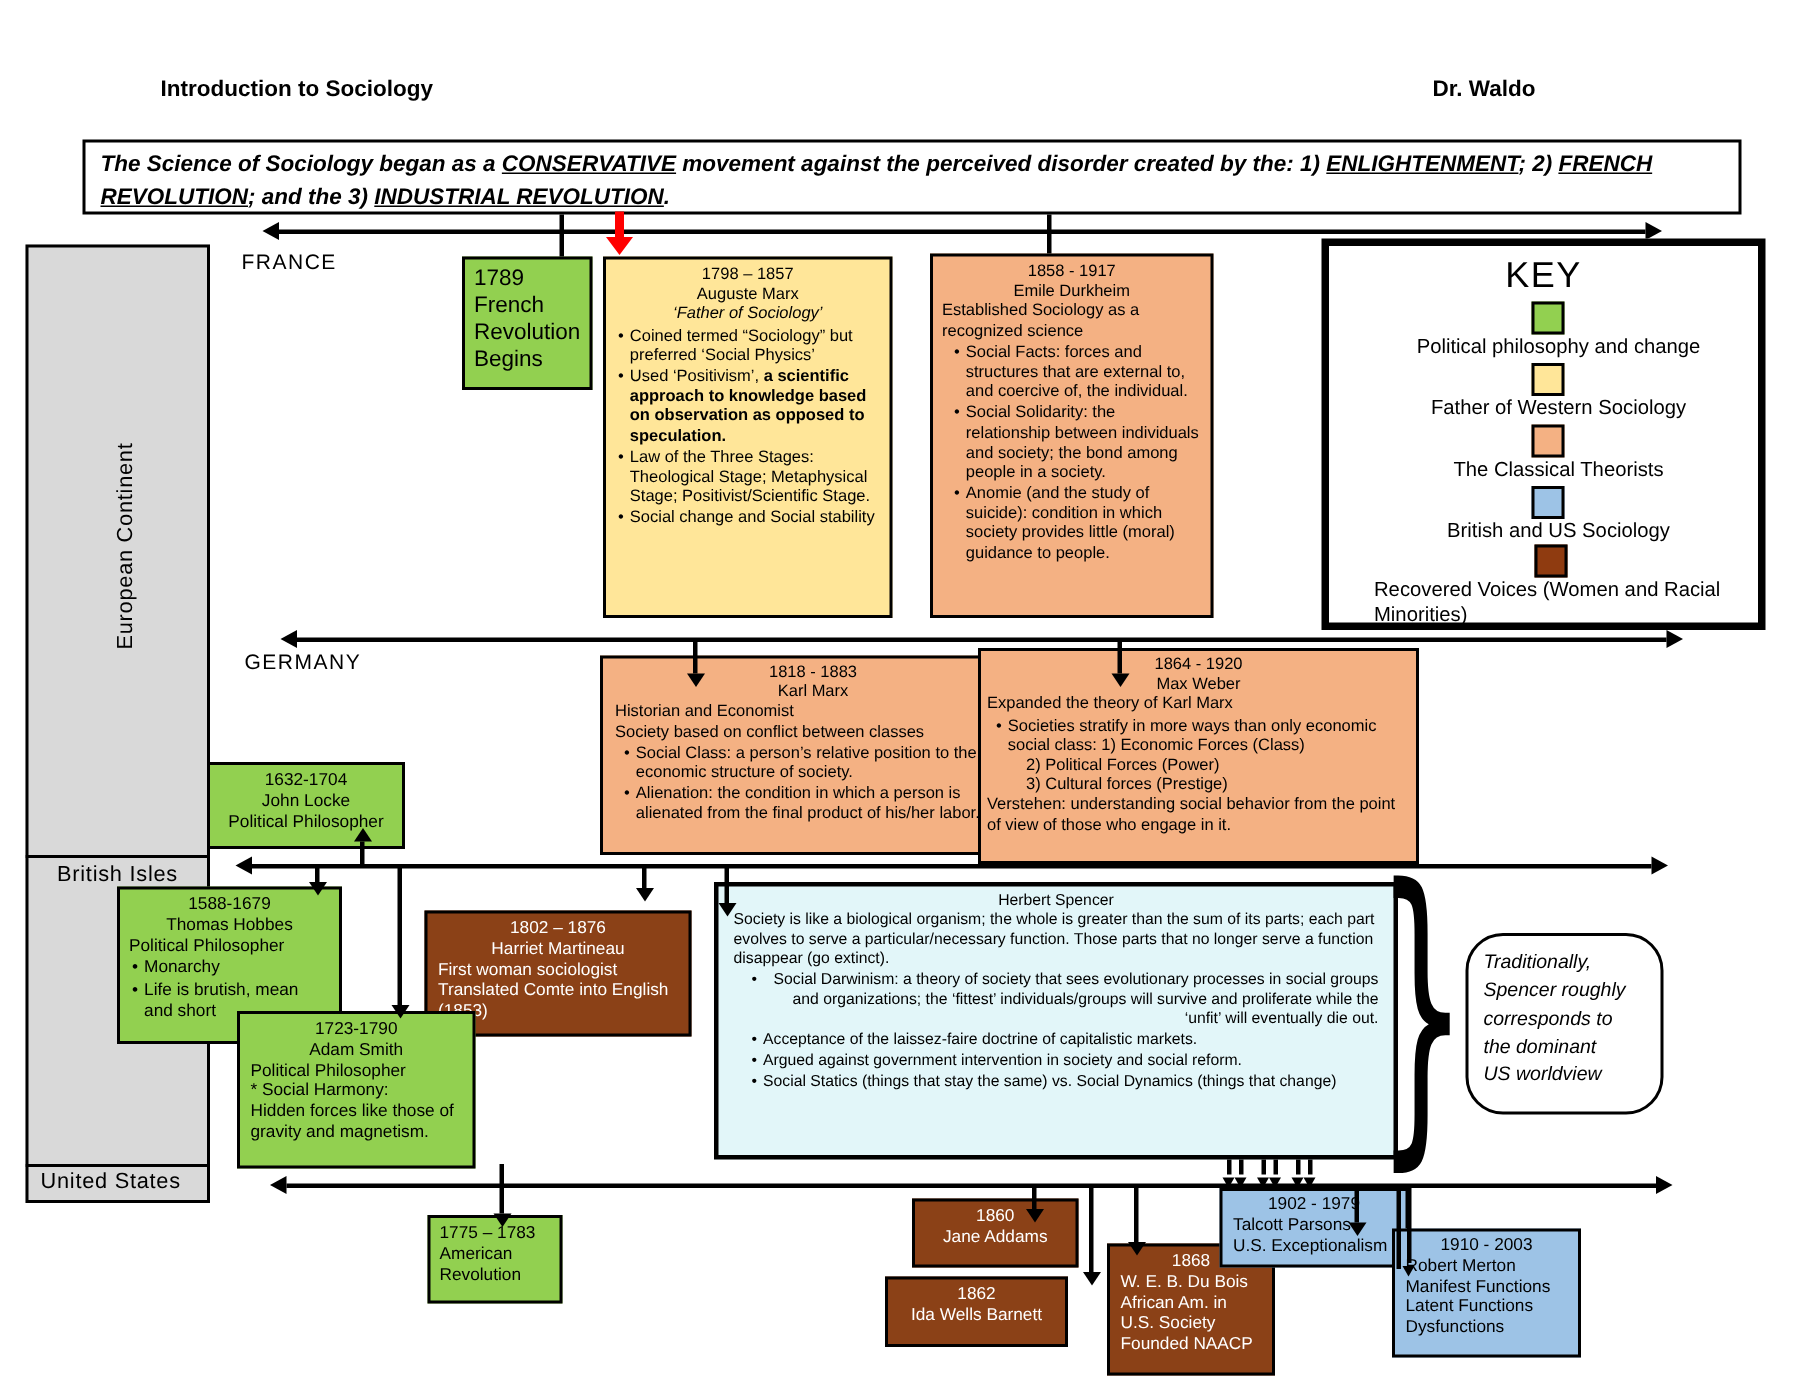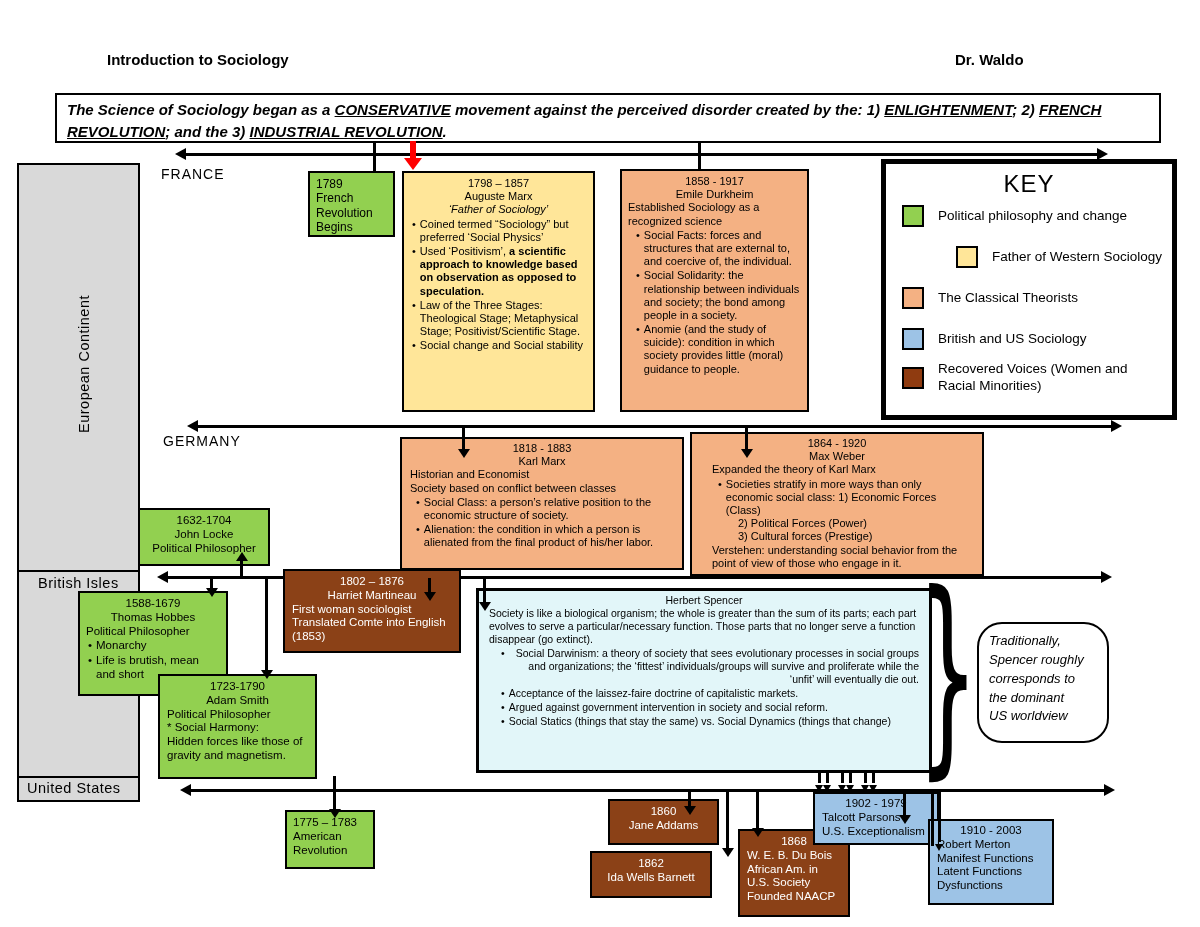--- a/index.html
+++ b/index.html
@@ -30,21 +30,21 @@
   .conn-up::before{content:"";position:absolute;top:-9px;left:50%;margin-left:-6px;width:0;height:0;
       border-left:6px solid transparent;border-right:6px solid transparent;border-bottom:9px solid #000;}
   .conn-sm{width:2.5px;}
   .conn-sm.conn-down::after{margin-left:-4.5px;border-left-width:4.5px;border-right-width:4.5px;border-top-width:7px;}
   .conn.red{background:#FF0000;width:6px;}
   .conn.red.conn-down::after{margin-left:-9px;border-left-width:9px;border-right-width:9px;
       border-top-width:12px;border-top-color:#FF0000;}
   .tl-label{position:absolute;font-size:14px;letter-spacing:1px;margin-left:14px;}
   .region-label{position:absolute;font-size:14.5px;letter-spacing:0.5px;}
   .sidebar-sec{position:absolute;background:#D9D9D9;border:2px solid #000;box-sizing:border-box;}
-  .key-entry{position:absolute;display:flex;align-items:center;height:30px;}
+  .key-entry{position:absolute;display:flex;align-items:center;height:30px;flex-direction:column;}
   .swatch{width:22px;height:22px;border:2px solid #000;box-sizing:border-box;flex:0 0 auto;}
   .key-label{margin-left:14px;font-size:13.5px;line-height:1.25;}
   .u{text-decoration:underline;}
   .indent{padding-left:26px;}
 </style>
 </head>
 <body>
 
 <div id="canvas">
 
@@ -69,39 +69,39 @@
   <div class="tl-label" style="left:149px;top:433px;">GERMANY</div>
   <div class="tl" style="left:168px;top:576px;width:933px;"></div>
   <div class="tl" style="left:191px;top:789px;width:913px;"></div>
 
   <div class="abs" style="left:881px;top:159px;width:296px;height:261px;background:#fff;border:5px solid #000;box-sizing:border-box;">
     <div class="ctr" style="margin-top:6px;font-size:24px;letter-spacing:1px;">KEY</div>
     <div class="key-entry" style="left:16px;top:37px;width:260px;">
       <span class="swatch" style="background: rgb(146, 208, 80);"></span>
       <span class="key-label">Political philosophy and change</span>
     </div>
-    <div class="key-entry" style="left:16px;top:78px;width:260px;justify-content:flex-end;">
+    <div class="key-entry" style="left:16px;top:78px;width:260px;">
       <span class="swatch" style="background: rgb(255, 230, 153);"></span>
       <span class="key-label">Father of Western Sociology</span>
     </div>
     <div class="key-entry" style="left:16px;top:119px;width:260px;">
       <span class="swatch" style="background: rgb(244, 177, 131);"></span>
       <span class="key-label">The Classical Theorists</span>
     </div>
     <div class="key-entry" style="left:16px;top:160px;width:260px;">
       <span class="swatch" style="background: rgb(157, 195, 230);"></span>
       <span class="key-label">British and US Sociology</span>
     </div>
     <div class="key-entry" style="left:16px;top:199px;width:264px;">
       <span class="swatch" style="background: rgb(143, 59, 16);"></span>
       <span class="key-label">Recovered Voices (Women and Racial Minorities)</span>
     </div>
   </div>
 
-  <div class="box green prelines" style="left:308px;top:171px;width:87px;height:66px;padding:4px 6px;font-size:12px;">1789
+  <div class="box green prelines" style="left:308px;top:171px;width:87px;height:89px;padding:4px 6px;font-size:15px;">1789
 French
 Revolution
 Begins</div>
 
   <div class="box yellow" style="left:402px;top:171px;width:193px;height:241px;border-width:2.5px;padding:4px 6px;">
     <div class="bdates">1798 – 1857</div>
     <div class="bname">Auguste Marx</div>
     <div class="ctr" style="font-style:italic;">‘Father of Sociology’</div>
     <div class="bullet">
         <span>Coined termed “Sociology” but preferred ‘Social Physics’</span>
@@ -138,21 +138,21 @@
     <div>Historian and Economist</div>
     <div>Society based on conflict between classes</div>
     <div class="bullet" style="margin-left:4px;">
         <span>Social Class:  a person’s relative position to the economic structure of society.</span>
       </div>
     <div class="bullet" style="margin-left:4px;">
         <span>Alienation:  the condition in which a person is alienated from the final product of his/her labor.</span>
       </div>
   </div>
 
-  <div class="box salmon" style="left:690px;top:432px;width:294px;height:144px;padding:3px 20px;">
+  <div class="box salmon" style="left:652px;top:432px;width:294px;height:144px;padding:3px 4px;">
     <div class="bdates">1864 - 1920</div>
     <div class="bname">Max Weber</div>
     <div>Expanded the theory of Karl Marx</div>
     <div class="bullet" style="margin-left:4px;">
         <span>Societies stratify in more ways than only economic social class:  1) Economic Forces (Class)</span>
       </div>
     <div class="indent">2) Political Forces (Power)</div>
     <div class="indent">3) Cultural forces (Prestige)</div>
     <div>Verstehen:  understanding social behavior from the point of view of those who engage in it.</div>
   </div>
@@ -168,21 +168,21 @@
     <div class="bname">Thomas Hobbes</div>
     <div>Political Philosopher</div>
     <div class="bullet">
         <span>Monarchy</span>
       </div>
     <div class="bullet">
         <span>Life is brutish, mean and short</span>
       </div>
   </div>
 
-  <div class="box brown" style="left:283px;top:569px;width:178px;height:84px;padding:4px 7px;font-size:11.5px;">
+  <div class="box brown" style="left:283px;top:607px;width:178px;height:84px;padding:4px 7px;font-size:11.5px;">
     <div class="bdates">1802 – 1876</div>
     <div class="bname">Harriet Martineau</div>
     <div>First woman sociologist</div>
     <div>Translated Comte into English (1853)</div>
   </div>
 
   <div class="box green" style="left:158px;top:674px;width:159px;height:105px;padding:4px 7px;font-size:11.5px;">
     <div class="bdates">1723-1790</div>
     <div class="bname">Adam Smith</div>
     <div>Political Philosopher</div>

